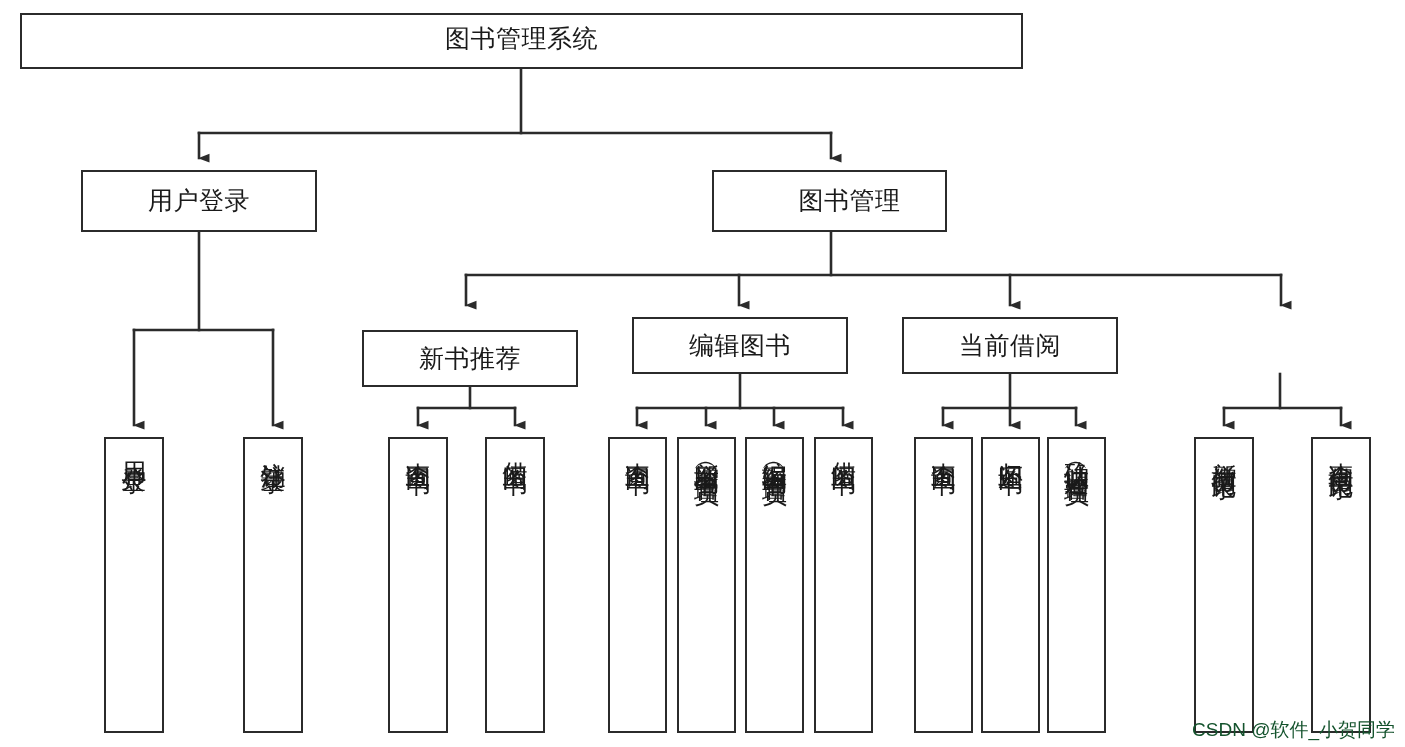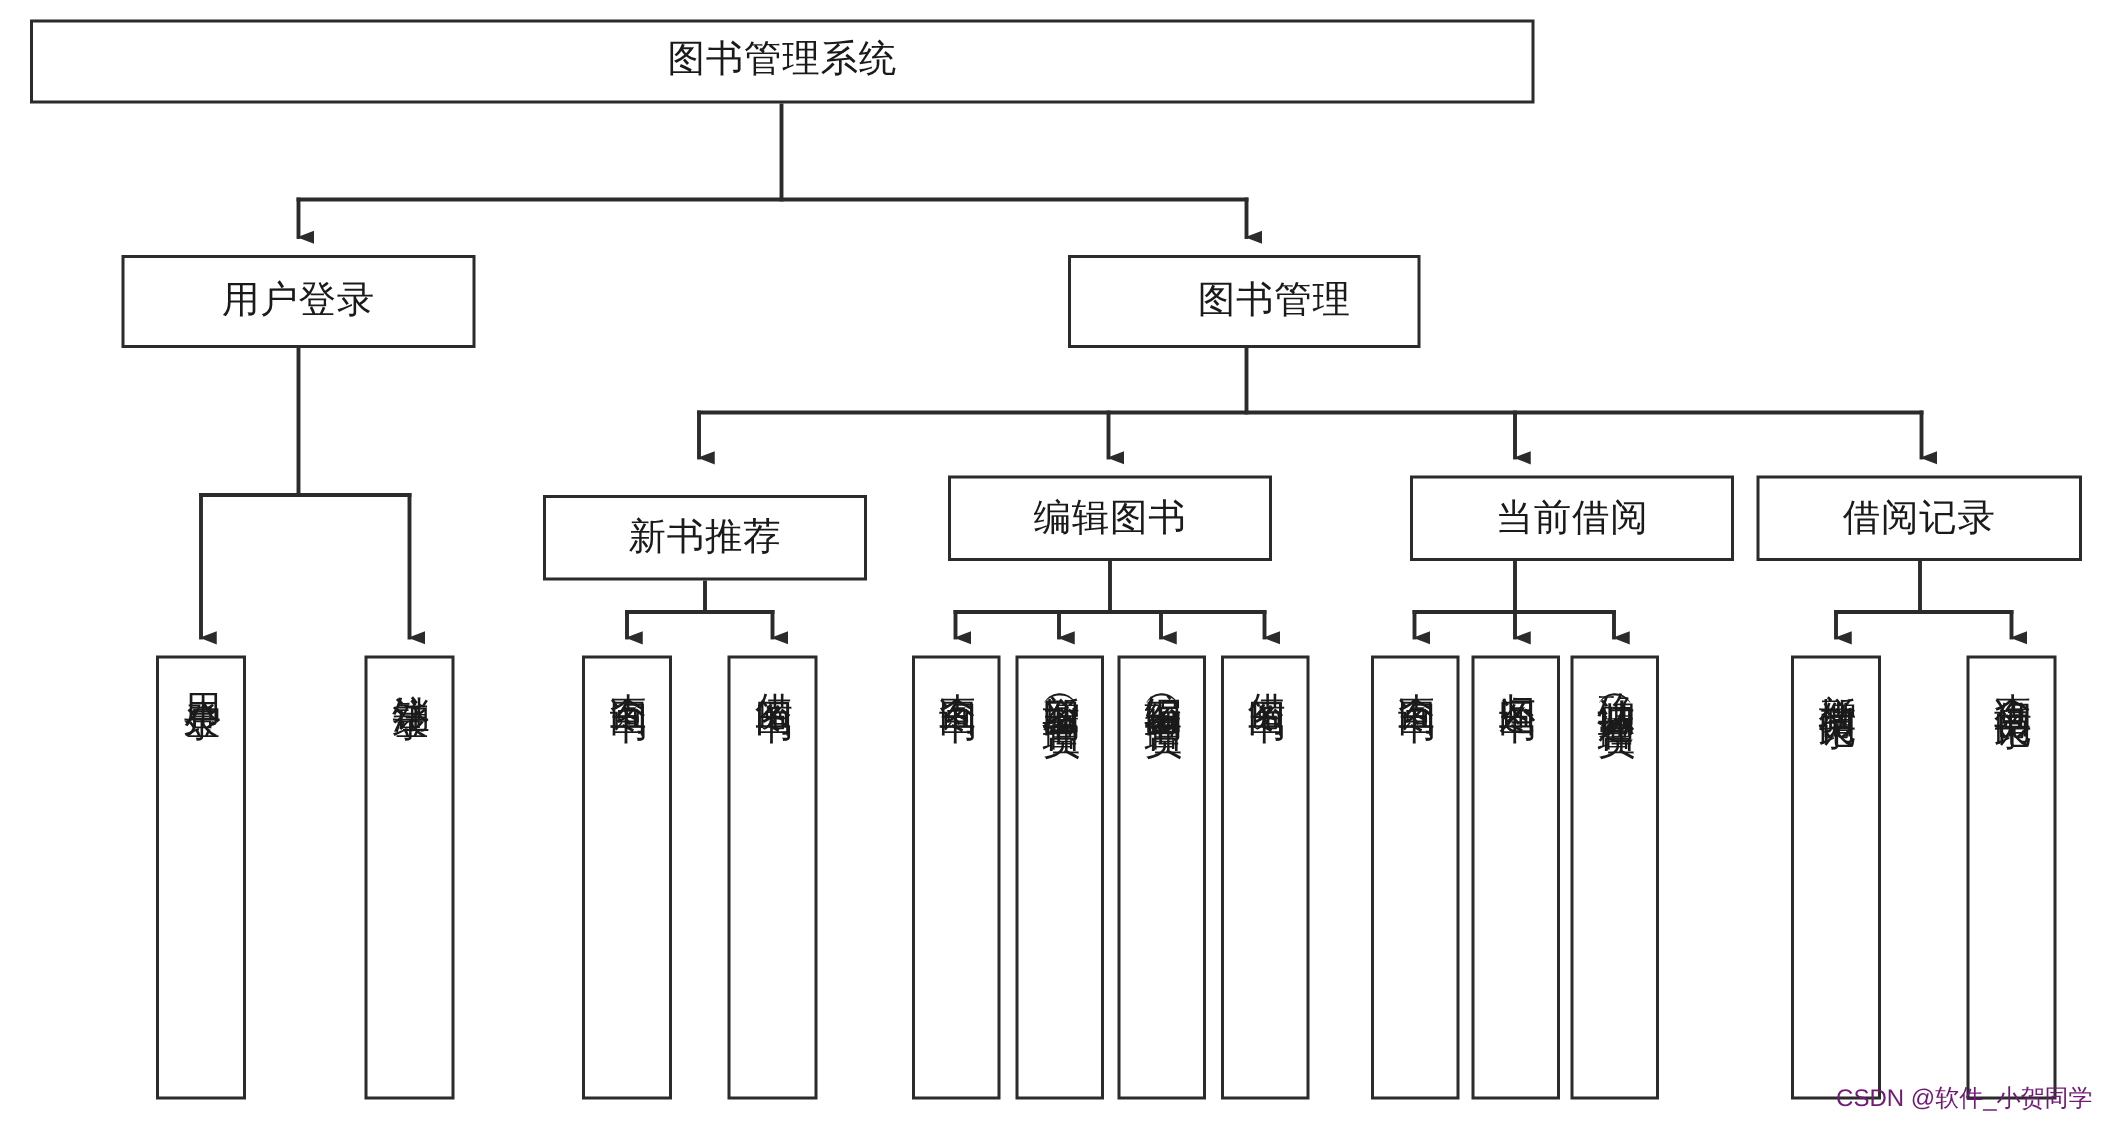--- a/index.html
+++ b/index.html
@@ -55,22 +55,22 @@
     text-orientation: upright;
     font-size: 25px;
     letter-spacing: 3px;
     line-height: 1;
     display: block;
   }
   .watermark {
     position: absolute;
     right: 10px;
     bottom: 4px;
-    font-size: 16px;
-    color: #701a75;
+    font-size: 19px;
+    color: #14532d;
     white-space: nowrap;
     user-select: none;
   }
 </style>
 </head>
 <body>
 
 <div id="diagram-root">
 
   <svg id="wires" viewBox="0 0 1405 747" xmlns="http://www.w3.org/2000/svg">
@@ -133,25 +133,22 @@
   <div class="node horizontal" style="left: 712px; top: 170px; width: 235px; height: 62px; padding-left: 40px;">
     <span class="node-label">图书管理</span>
   </div>
 
   <div class="node horizontal" style="left: 362px; top: 330px; width: 216px; height: 57px;">
     <span class="node-label">新书推荐</span>
   </div>
   <div class="node horizontal" style="left: 632px; top: 317px; width: 216px; height: 57px;">
     <span class="node-label">编辑图书</span>
   </div>
-  <div class="node horizontal" style="left: 902px; top: 317px; width: 216px; height: 57px; margin-left: 38px;">
+  <div class="node horizontal" style="left: 902px; top: 317px; width: 216px; height: 57px;">
     <span class="node-label">当前借阅</span>
-  </div>
-  <div class="node horizontal" style="left: 1171px; top: 317px; width: 217px; height: 57px;">
-    <span class="node-label">借阅记录</span>
   </div>
 
   <div class="node vertical" style="left: 104px; top: 437px; width: 60px; height: 296px;">
     <span class="node-label">用户登录</span>
   </div>
   <div class="node vertical" style="left: 243px; top: 437px; width: 60px; height: 296px;">
     <span class="node-label">注销登录</span>
   </div>
   <div class="node vertical" style="left: 388px; top: 437px; width: 60px; height: 296px;">
     <span class="node-label">查询图书</span>

